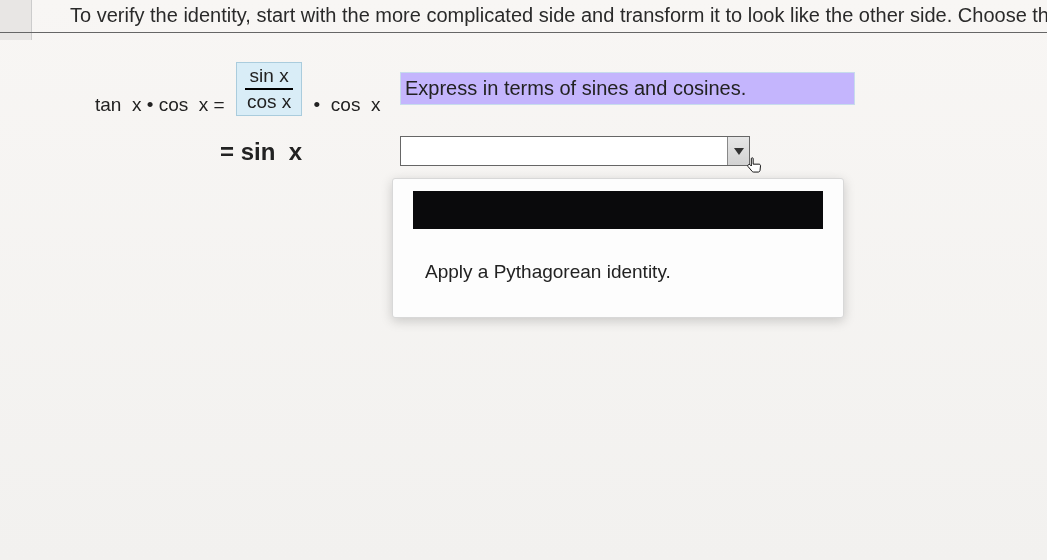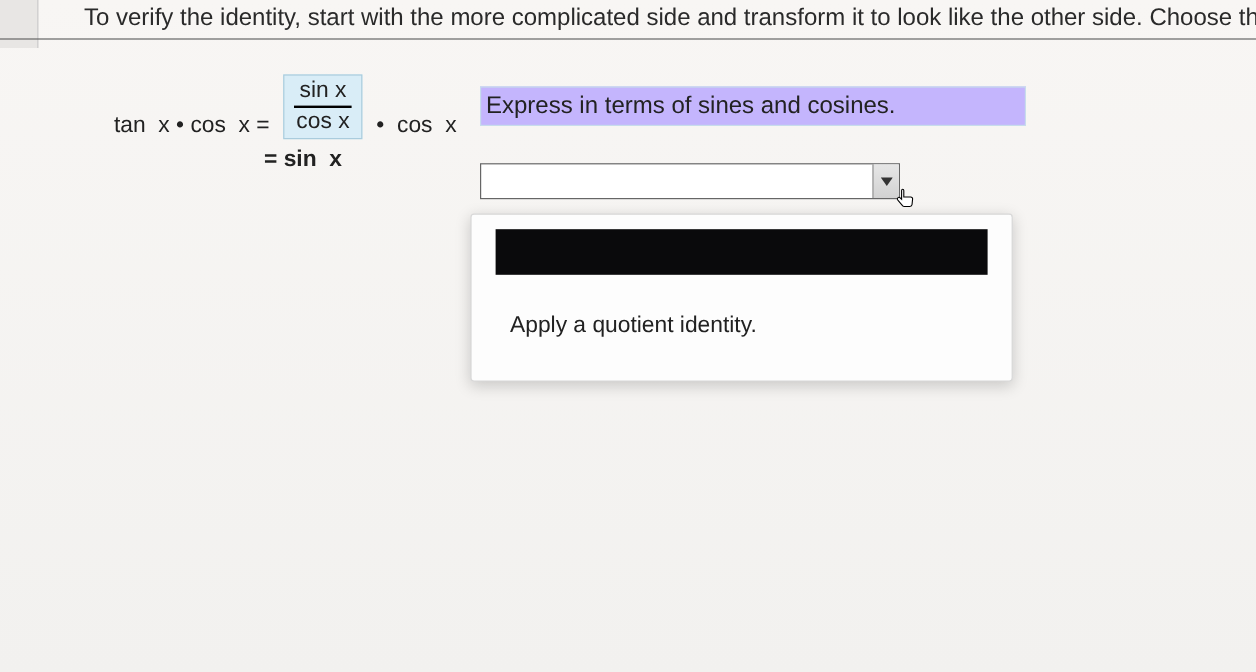--- a/index.html
+++ b/index.html
@@ -83,23 +83,23 @@
       left: 400px;
       width: 455px;
       font-size: 20px;
       font-weight: normal;
       background: #c4b5fd;
       padding: 4px 4px;
       border: 1px solid #c7dcec;
     }
     .step2 {
       position: absolute;
-      top: 122px;
+      top: 138px;
       left: 220px;
-      font-size: 19px;
+      font-size: 24px;
       font-weight: bold;
       white-space: pre;
     }
     .dropdown-combo {
       position: absolute;
       top: 136px;
       left: 400px;
       width: 350px;
       height: 30px;
       background: #fff;
@@ -183,14 +183,14 @@
     </svg>
   </span>
 </div>
 
 <svg class="cursor" viewBox="0 0 24 24">
   <path d="M9 3c-.6 0-1 .4-1 1v8l-1.3-1.3c-.6-.6-1.6-.6-2.1 0-.6.6-.6 1.6 0 2.1L9 18c.4.4.9.6 1.4.6h5.1c1 0 1.9-.8 2-1.8l.5-5c.1-1-.7-1.8-1.7-1.8H10V4c0-.6-.4-1-1-1z" fill="#fff" stroke="#000" stroke-width="1"></path>
 </svg>
 
 <div class="menu-panel">
   <div class="menu-blank-selected"></div>
-  <div class="menu-option">Apply a quotient identity.</div>
+  <div class="menu-option">Apply a Pythagorean identity.</div>
 </div>
 
 </body></html>

